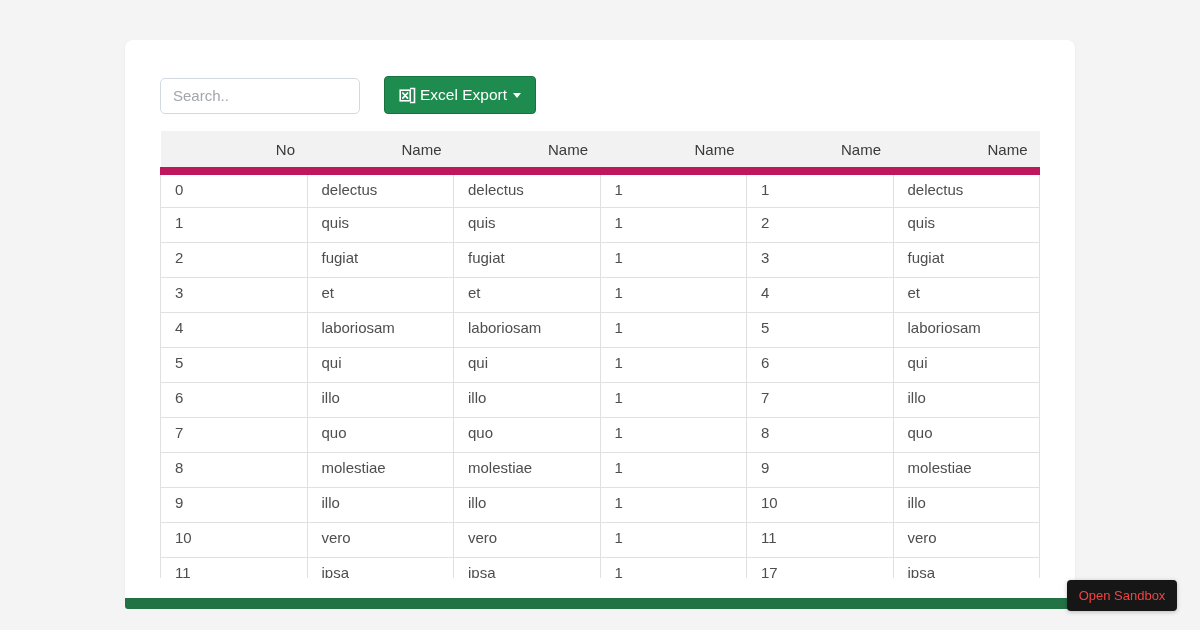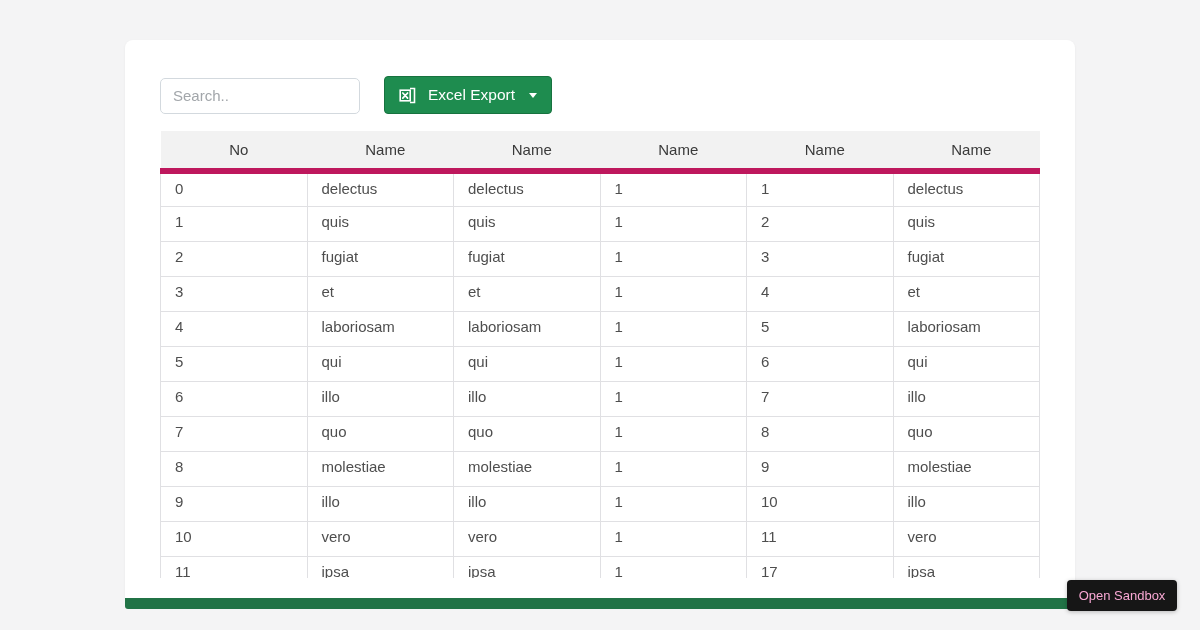--- a/index.html
+++ b/index.html
@@ -44,21 +44,21 @@
     margin-top: -1px;
     padding: 0 14px;
     background: #1e8c4f;
     border: 1px solid #17723f;
     border-radius: 4px;
     color: #ffffff;
     font-size: 15.5px;
     font-family: "Liberation Sans", "DejaVu Sans", sans-serif;
     display: inline-flex;
     align-items: center;
-    gap: 12px;
+    gap: 4px;
     cursor: pointer;
   }
   .excel-icon { width: 17px; height: 17px; display: inline-block; }
   .caret {
     display: inline-block;
     width: 0; height: 0;
     border-left: 4.5px solid transparent;
     border-right: 4.5px solid transparent;
     border-top: 5px solid #ffffff;
     margin-left: 2px;
@@ -70,27 +70,27 @@
   }
   table {
     width: 100%;
     border-collapse: collapse;
     table-layout: fixed;
     font-size: 15px;
   }
   thead th {
     background: #f2f2f2;
     height: 40px;
-    text-align: center;
+    text-align: right;
     padding: 0 12px 0 22px;
     font-weight: 500;
     font-size: 15px;
     color: #3a3a3a;
     border: none;
-    border-bottom: 6px solid #be185d;
+    border-bottom: 8px solid #be185d;
   }
   tbody td {
     height: 35px;
     padding: 6px 12px 9px 14px;
     vertical-align: top;
     color: #4e4e4e;
     border: 1px solid #e0e0e3;
     background: #fff;
     overflow: hidden;
     white-space: nowrap;
@@ -102,21 +102,21 @@
     background: #217346;
     border-radius: 0 0 3px 3px;
   }
   .open-sandbox-btn {
     position: absolute;
     right: 23px; top: 580px;
     width: 110px; height: 31px;
     background: #161616;
     border: none;
     border-radius: 4px;
-    color: #f9a8d4;
+    color: #ef4444;
     font-size: 13px;
     font-family: "Liberation Sans", "DejaVu Sans", sans-serif;
     display: flex;
     align-items: center;
     justify-content: center;
     cursor: pointer;
     box-shadow: 0 1px 4px rgba(0,0,0,0.25);
   }
 </style>
 </head>

